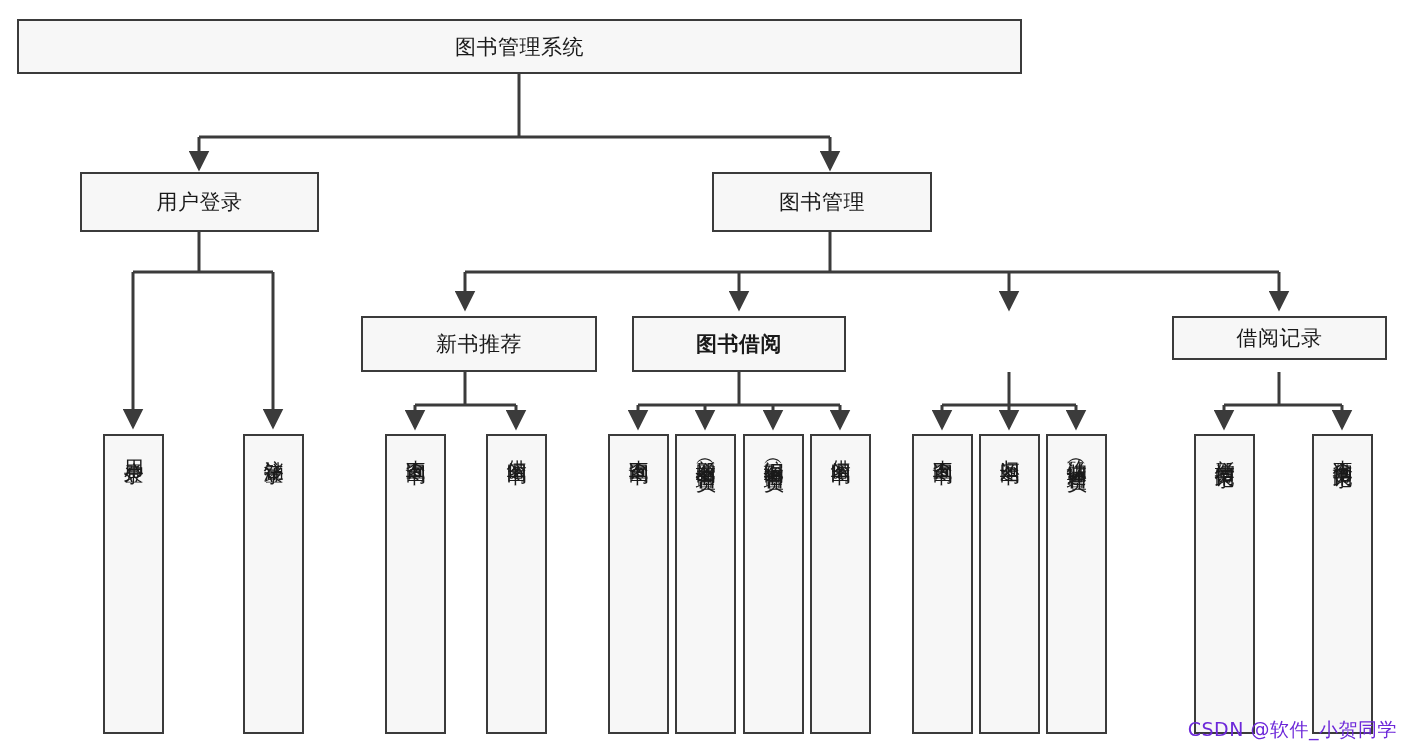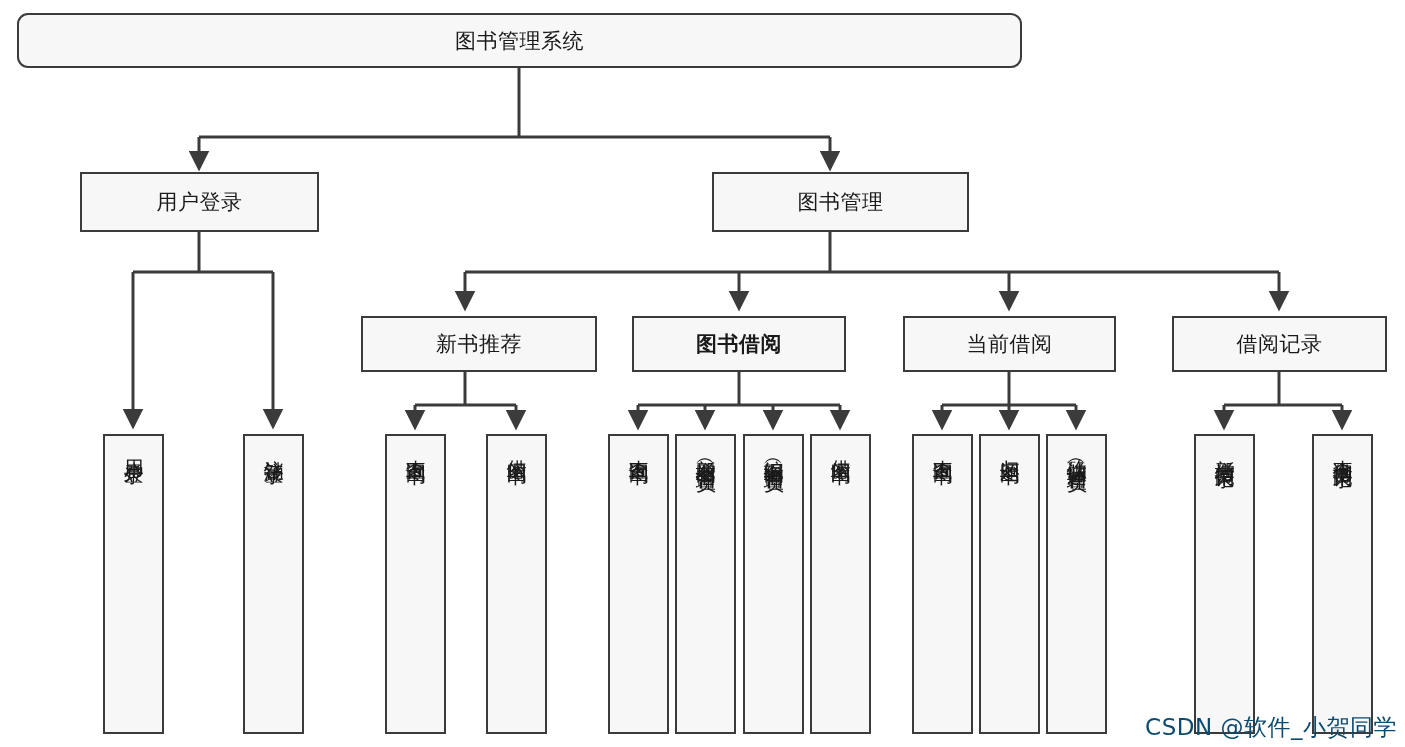--- a/index.html
+++ b/index.html
@@ -53,22 +53,22 @@
     white-space: nowrap;
     letter-spacing: 2px;
   }
   .node-label {
     white-space: nowrap;
   }
   #watermark {
     position: absolute;
     right: 8px;
     bottom: 4px;
-    font-size: 23px;
-    color: #0c4a6e;
+    font-size: 19px;
+    color: #6d28d9;
     letter-spacing: 0.5px;
     white-space: nowrap;
     user-select: none;
   }
 </style>
 </head>
 <body>
 
 <div id="diagram-root">
 
@@ -115,45 +115,42 @@
       <path d="M 1009 405 L 1009 427" marker-end="url(#arrow)"></path>
       <path d="M 1076 405 L 1076 427" marker-end="url(#arrow)"></path>
 
       <path d="M 1279 372 L 1279 405"></path>
       <path d="M 1224 405 L 1342 405"></path>
       <path d="M 1224 405 L 1224 427" marker-end="url(#arrow)"></path>
       <path d="M 1342 405 L 1342 427" marker-end="url(#arrow)"></path>
     </g>
   </svg>
 
-  <div class="node horiz" style="left:17px; top:13px; width:1005px; height:55px;border-radius:11px;">
+  <div class="node horiz" style="left:17px; top:19px; width:1005px; height:55px;">
     <span class="node-label">图书管理系统</span>
   </div>
 
   <div class="node horiz" style="left:80px; top:172px; width:239px; height:60px;">
     <span class="node-label">用户登录</span>
   </div>
 
-  <div class="node horiz" style="left:712px; top:172px; width:257px; height:60px;">
+  <div class="node horiz" style="left:712px; top:172px; width:220px; height:60px;">
     <span class="node-label">图书管理</span>
   </div>
 
   <div class="node horiz" style="left:361px; top:316px; width:236px; height:56px;">
     <span class="node-label">新书推荐</span>
   </div>
 
   <div class="node horiz" style="left:632px; top:316px; width:214px; height:56px;font-weight:bold;">
     <span class="node-label">图书借阅</span>
   </div>
 
-  <div class="node horiz" style="left:903px; top:316px; width:213px; height:56px;">
-    <span class="node-label">当前借阅</span>
-  </div>
-
-  <div class="node horiz" style="left:1172px; top:316px; width:215px; height:56px;">
+
+  <div class="node horiz" style="left:1172px; top:316px; width:215px; height:44px;">
     <span class="node-label">借阅记录</span>
   </div>
 
   <div class="node leaf" style="left:103px; top:434px; width:61px; height:300px;">
     <span class="vtext">用户登录</span>
   </div>
 
   <div class="node leaf" style="left:243px; top:434px; width:61px; height:300px;">
     <span class="vtext">注销登录</span>
   </div>

